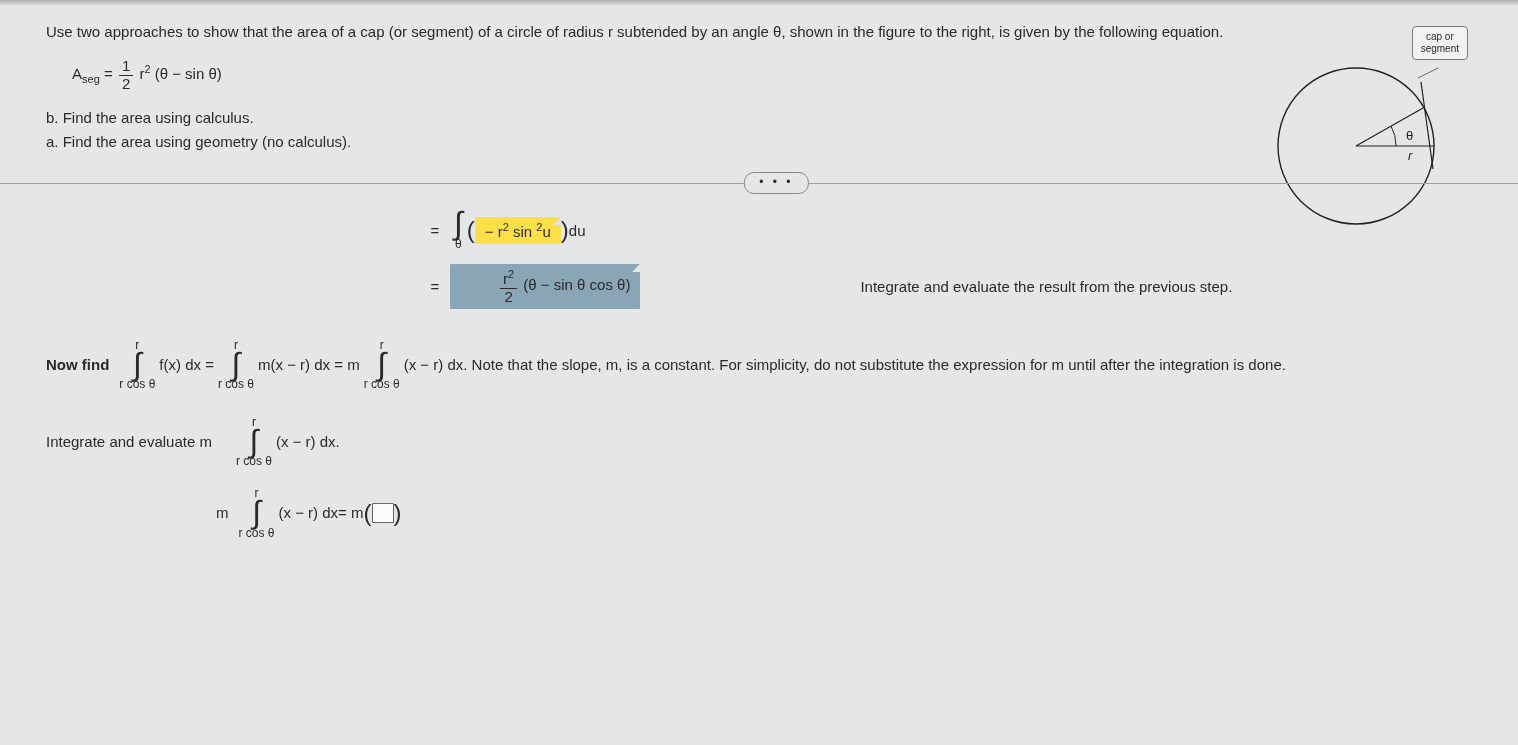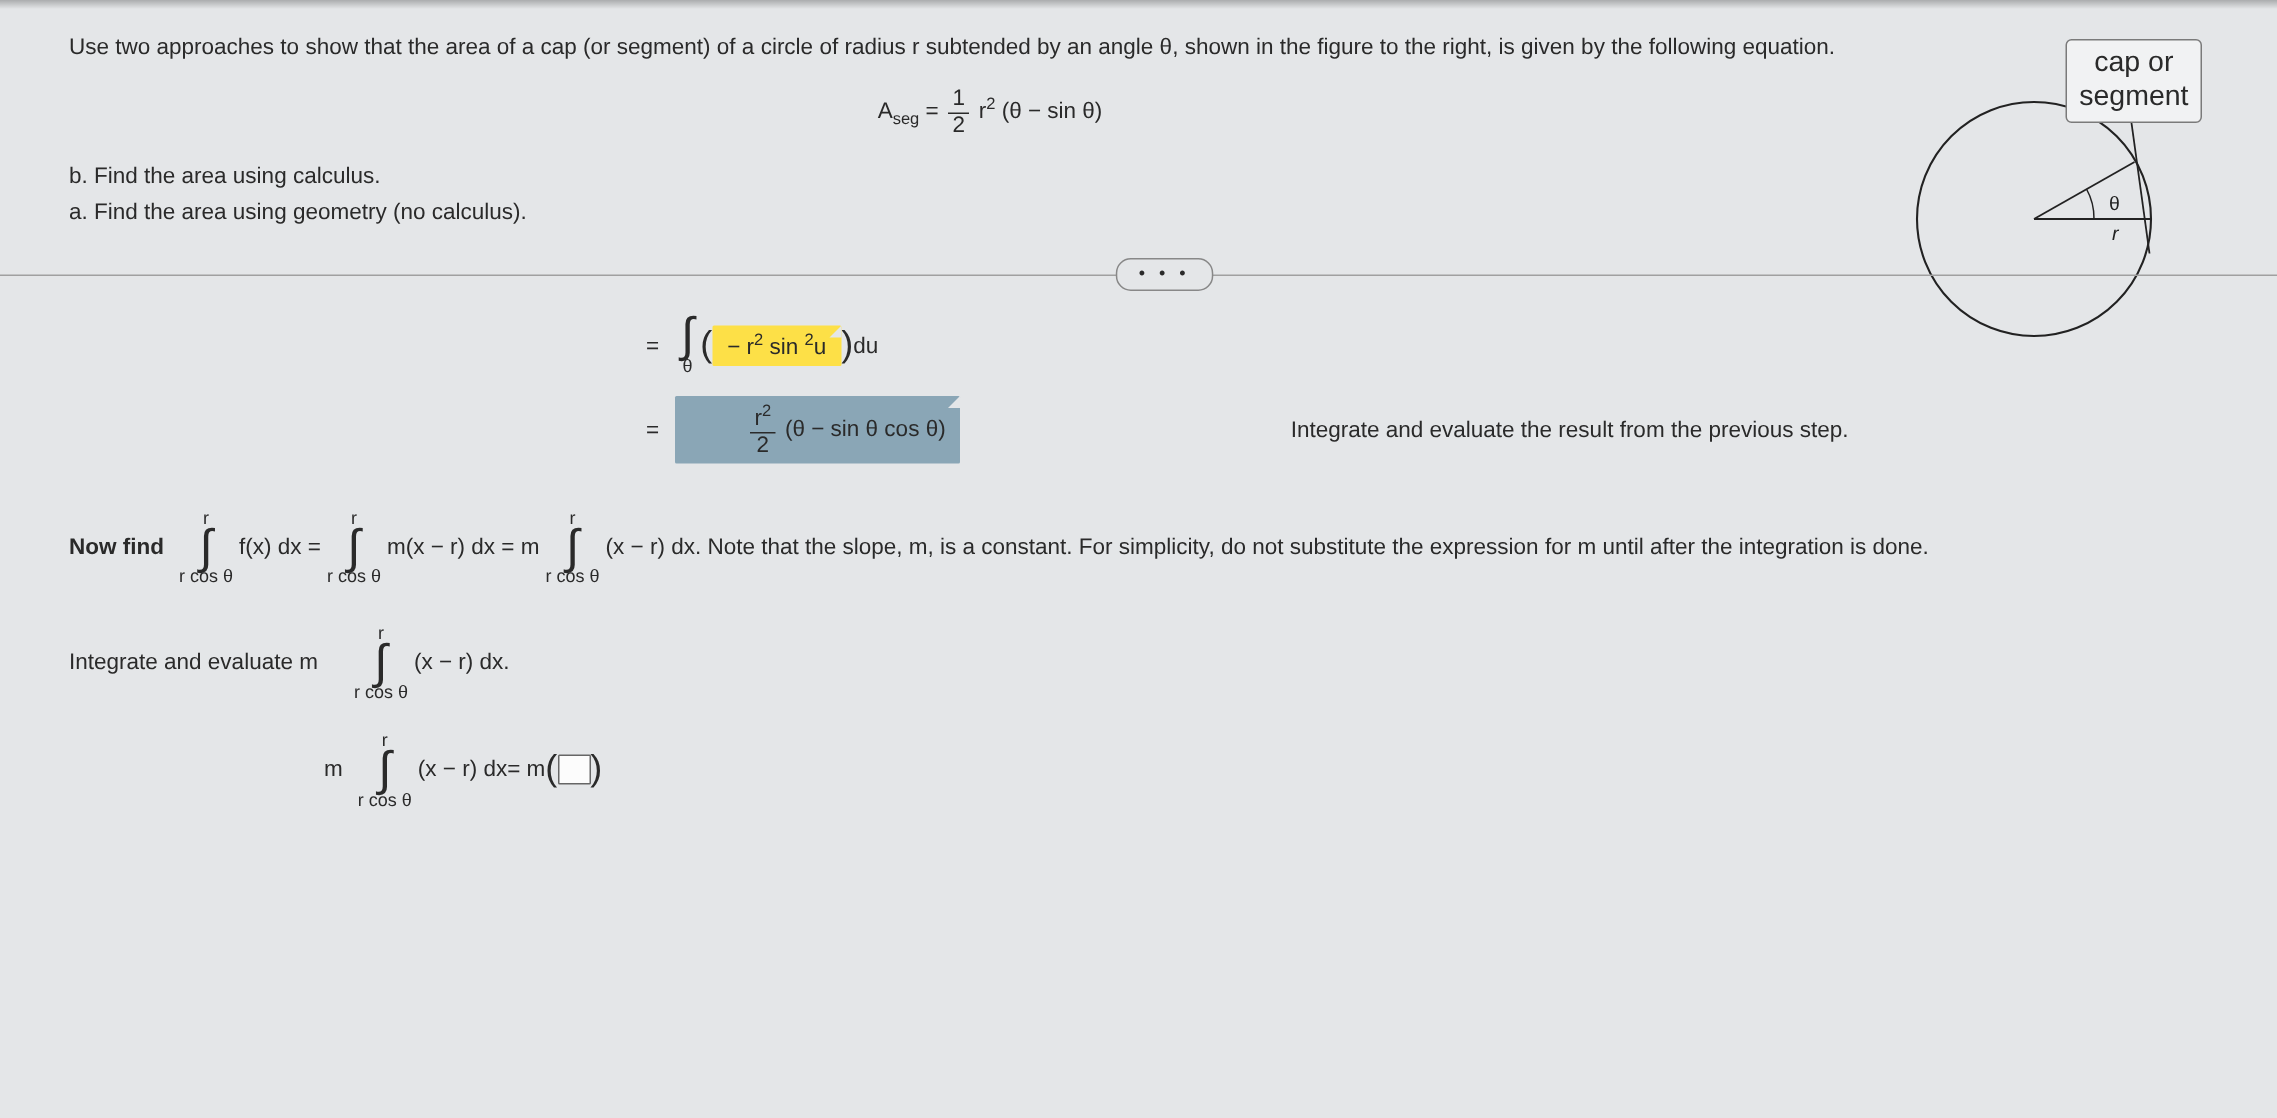--- a/index.html
+++ b/index.html
@@ -35,27 +35,26 @@
     height: 200px;
   }
   .cap-label {
     position: absolute;
     right: 0;
     top: 0;
     border: 1px solid #7a7a7a;
     border-radius: 4px;
     background: #f1f2f3;
     padding: 4px 8px;
-    font-size: 19px;
+    font-size: 10px;
     text-align: center;
     line-height: 1.2;
   }
   .formula-row {
     margin: 14px 0 14px 26px;
-    text-align: center;
   }
   .sub { font-size: 11px; vertical-align: sub; }
   .sup { font-size: 11px; vertical-align: super; }
   .divider-row {
     position: relative;
     margin-top: 20px;
     height: 18px;
   }
   .ellipsis-pill {
     position: absolute;

